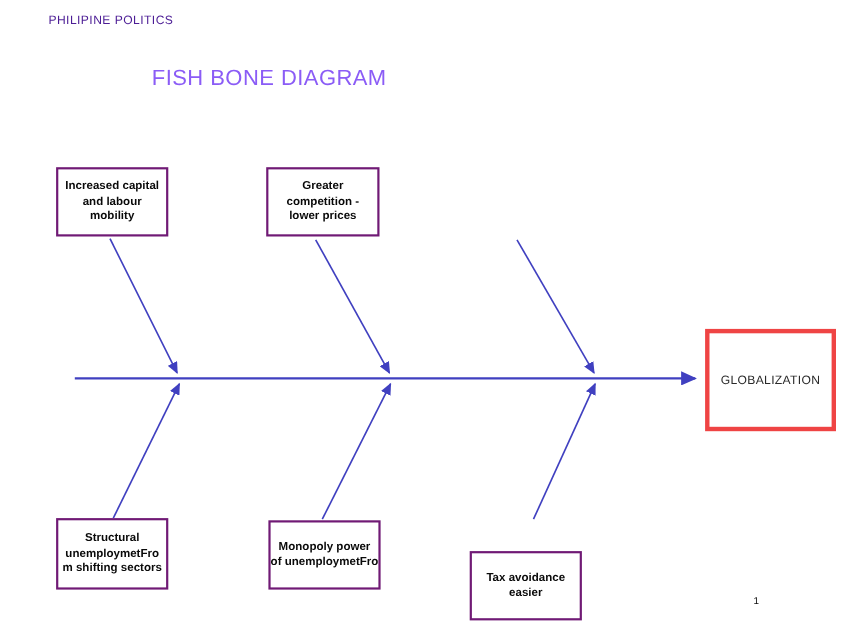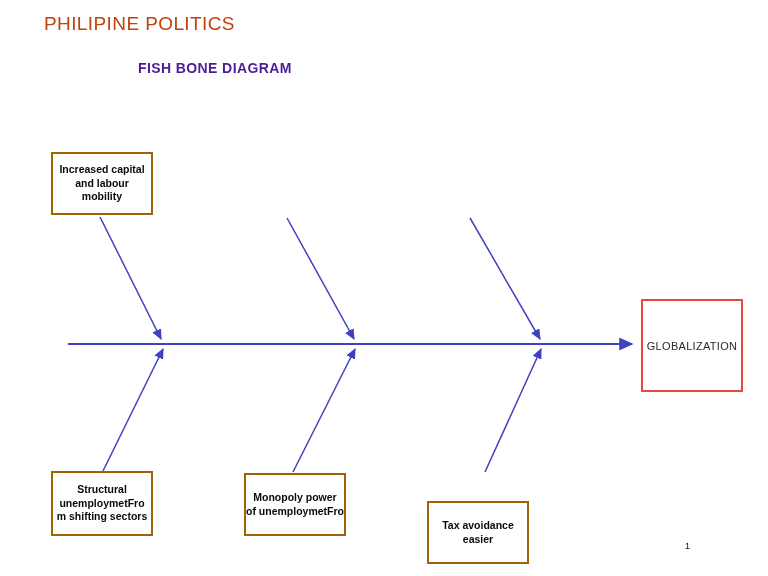--- a/index.html
+++ b/index.html
@@ -8,40 +8,39 @@
     width: 768px;
     height: 576px;
     background: #ffffff;
     font-family: "Liberation Sans", sans-serif;
     overflow: hidden;
   }
   .title {
     position: absolute;
     left: 44px;
     top: 13px;
-    font-size: 19px;
+    font-size: 11px;
     letter-spacing: 0.4px;
-    color: #c2410c;
+    color: #4c1d95;
     white-space: nowrap;
   }
   .subtitle {
     position: absolute;
     left: 138px;
     top: 60px;
-    font-size: 14px;
+    font-size: 20px;
     letter-spacing: 0.4px;
-    color: #4c1d95;
+    color: #8b5cf6;
     white-space: nowrap;
-    font-weight: bold;
   }
   .cause-box {
     position: absolute;
     width: 102px;
     height: 63px;
-    border: 2px solid #a16207;
+    border: 2px solid #701a75;
     background: #ffffff;
     display: flex;
     align-items: center;
     justify-content: center;
     text-align: center;
     box-sizing: border-box;
   }
   .cause-box .label {
     font-size: 10.5px;
     font-weight: bold;
@@ -52,23 +51,23 @@
   #cause-top-1 { left: 51px;  top: 152px; }
   #cause-top-2 { left: 242px; top: 152px; width: 103px; }
   #cause-top-3 { left: 427px; top: 152px; }
   #cause-bottom-1 { left: 51px;  top: 471px; height: 65px; }
   #cause-bottom-2 { left: 244px; top: 473px; }
   #cause-bottom-3 { left: 427px; top: 472px; margin-top: 29px; }
   .effect-box {
     position: absolute;
     left: 641px;
     top: 299px;
-    width: 102px;
+    width: 119px;
     height: 93px;
-    border: 2px solid #ef4444;
+    border: 4px solid #ef4444;
     background: #ffffff;
     display: flex;
     align-items: center;
     justify-content: center;
     text-align: center;
     box-sizing: border-box;
   }
   .effect-box .label {
     font-size: 11px;
     letter-spacing: 0.3px;
@@ -113,20 +112,25 @@
     <line x1="103" y1="471" x2="163" y2="349" stroke="#4040c0" stroke-width="1.5" marker-end="url(#arrow)"></line>
     <line x1="293" y1="472" x2="355" y2="349" stroke="#4040c0" stroke-width="1.5" marker-end="url(#arrow)"></line>
     <line x1="485" y1="472" x2="541" y2="349" stroke="#4040c0" stroke-width="1.5" marker-end="url(#arrow)"></line>
   </svg>
 
   <div class="cause-box" id="cause-top-1">
     <div class="label">Increased capital
 and labour
 mobility</div>
   </div>
+  <div class="cause-box" id="cause-top-2">
+    <div class="label">Greater
+competition -
+lower prices</div>
+  </div>
 
   <div class="cause-box" id="cause-bottom-1">
     <div class="label">Structural
 unemploymetFro
 m shifting sectors</div>
   </div>
   <div class="cause-box" id="cause-bottom-2">
     <div class="label">Monopoly power
 of unemploymetFro</div>
   </div>

